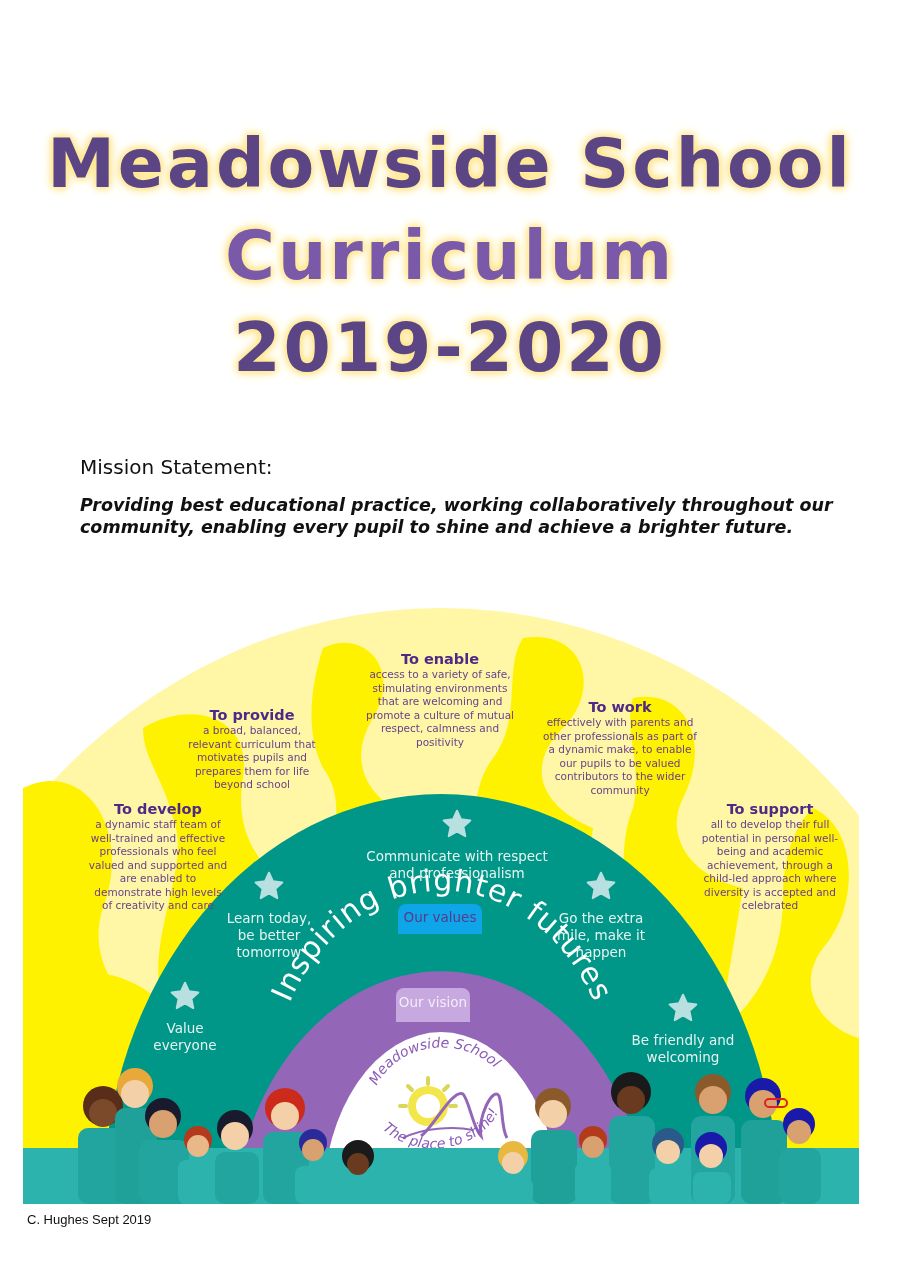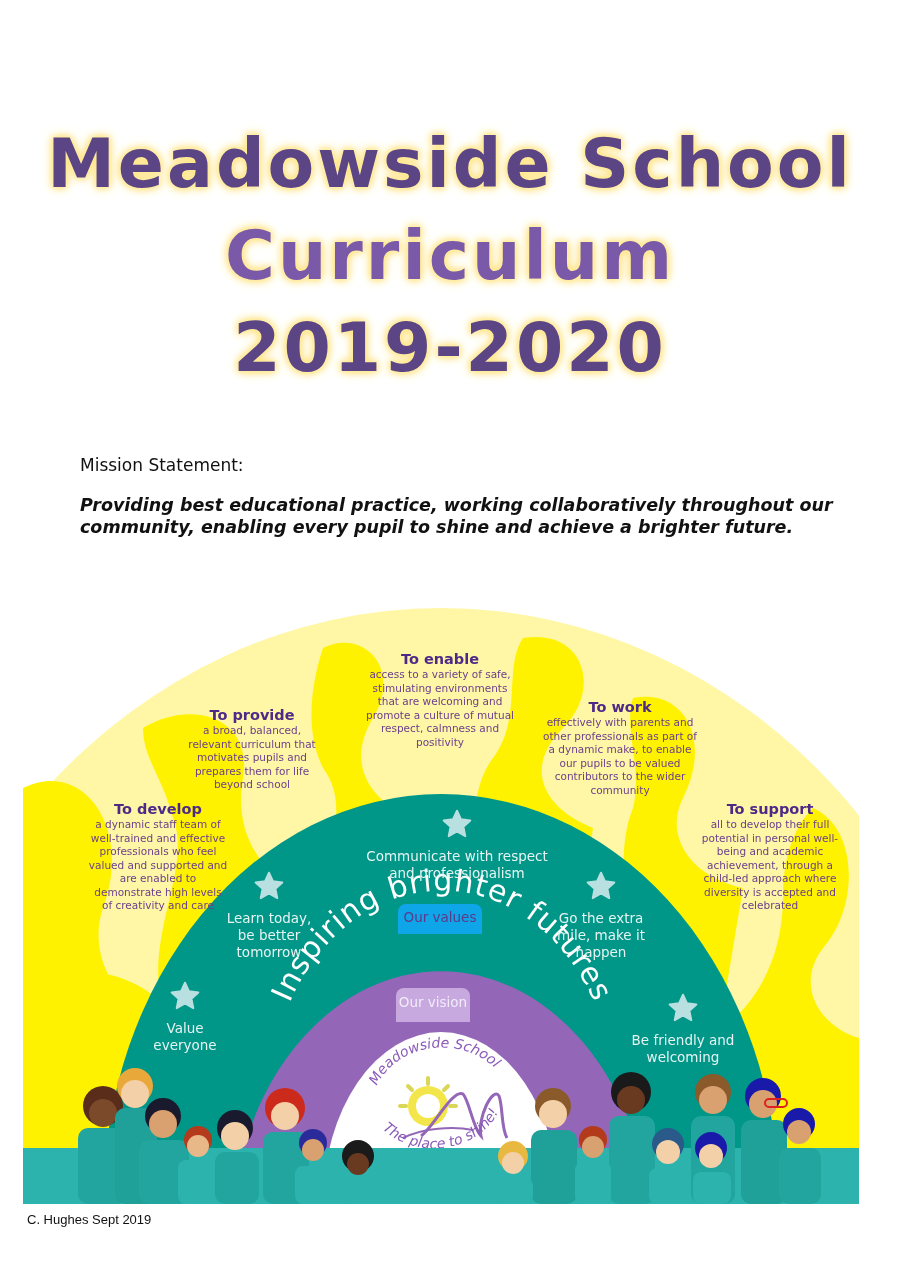--- a/index.html
+++ b/index.html
@@ -7,21 +7,21 @@
 
   .title-block { position: absolute; left: 0; top: 118px; width: 900px; text-align: center; }
   .title-line {
     font-family: "DejaVu Sans", sans-serif; font-weight: bold;
     font-size: 68px; line-height: 92px; letter-spacing: 3px;
     color: #5c4585;
     text-shadow: 0 0 3px #fff2b0, 0 0 6px #ffe27a, 0 0 10px #ffe27a, 0 0 14px #fff0c0;
   }
   .title-line.mid { color: #7a5aa8; }
 
-  .mission-label { position: absolute; left: 80px; top: 455px; font-size: 17px; color: #111; font-family: "DejaVu Sans", sans-serif; }
+  .mission-label { position: absolute; left: 80px; top: 455px; font-size: 20px; color: #111; font-family: "DejaVu Sans", sans-serif; }
   .mission-text { position: absolute; left: 80px; top: 494px; width: 760px; font-size: 17.5px; line-height: 22px; color: #111; font-style: italic; font-weight: bold; font-family: "DejaVu Sans", sans-serif; }
 
   .graphic { position: absolute; left: 23px; top: 608px; width: 836px; height: 596px; overflow: hidden; }
   .graphic svg.bg { position: absolute; left: 0; top: 0; }
 
   .aim { position: absolute; text-align: center; color: #6a3f8c; font-size: 10.5px; line-height: 13.5px; }
   .aim .aim-title { display: block; font-weight: bold; font-size: 14.5px; line-height: 18px; color: #4d2a87; }
 
   .value { position: absolute; text-align: center; color: #e6f4f2; font-size: 13.5px; line-height: 17px; }
   .star { display: block; margin: 0 auto 8px auto; width: 34px; height: 32px; }

